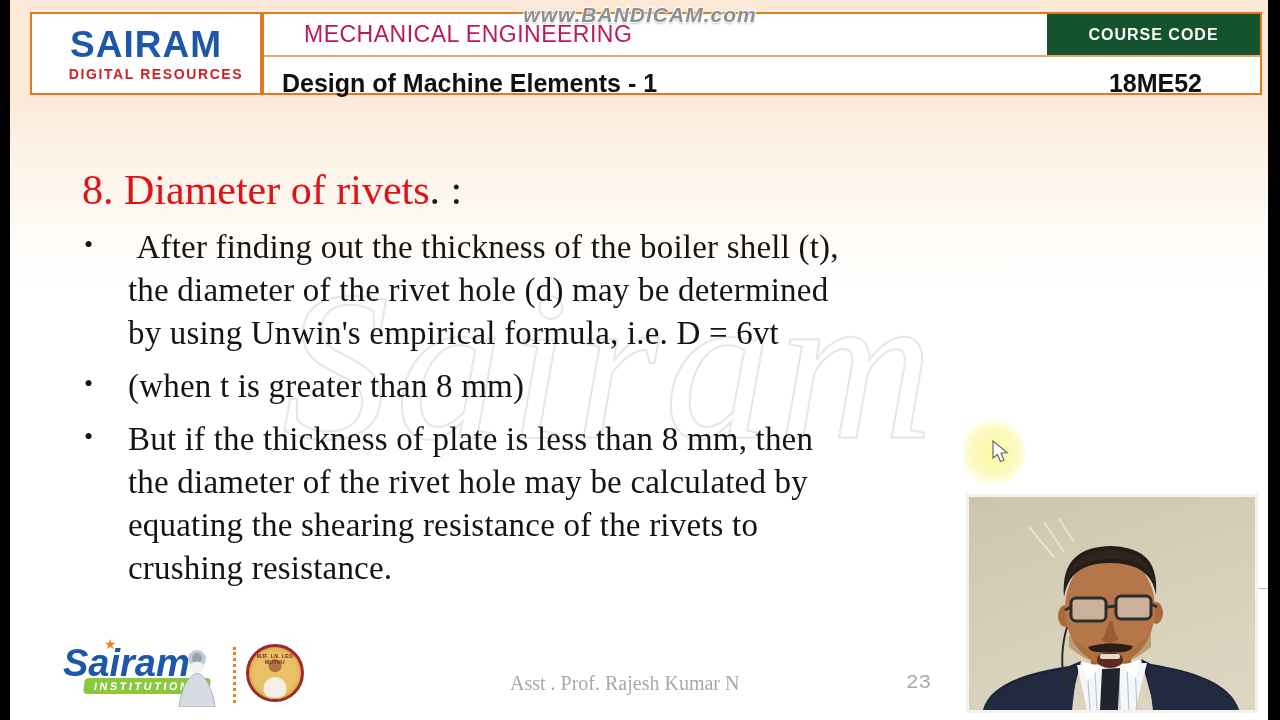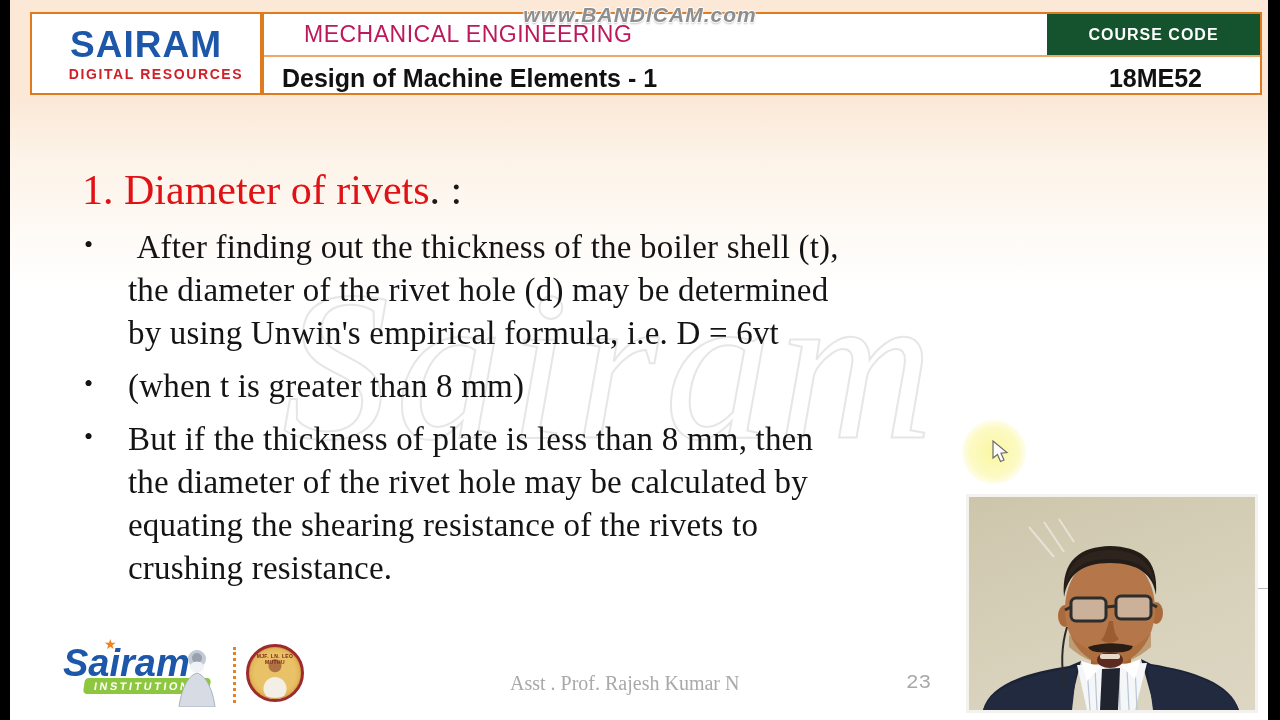--- a/index.html
+++ b/index.html
@@ -21,21 +21,21 @@
             align-items:center;justify-content:center;z-index:5;}
   .logo-title{font-size:37px;font-weight:bold;color:#1d57a9;line-height:1;letter-spacing:1px;}
   .logo-subtitle{font-size:14px;font-weight:bold;color:#d01f26;letter-spacing:1.6px;margin-top:3px;padding-left:20px;}
   .header-box{position:absolute;left:262px;top:12px;width:1000px;height:83px;background:#fff;
               border:2px solid #e07a1f;box-sizing:border-box;z-index:5;}
   .header-top{position:relative;height:41px;border-bottom:2px solid #eaa86b;display:flex;align-items:center;}
   .dept{margin-left:40px;font-size:23px;color:#be185d;letter-spacing:.5px;}
   .course-code-box{position:absolute;right:0;top:0;width:213px;height:41px;background:#14532d;
                    color:#fff;font-weight:bold;font-size:16px;letter-spacing:1px;
                    display:flex;align-items:center;justify-content:center;}
-  .header-bottom{position:relative;height:36px;display:flex;align-items:flex-end;}
+  .header-bottom{position:relative;height:36px;display:flex;align-items:flex-start;margin-top:12px;}
   .course-title{margin-left:18px;font-size:25px;font-weight:bold;color:#111;}
   .course-code{position:absolute;right:58px;font-size:25px;font-weight:bold;color:#111;}
 
   
   .bg-watermark{position:absolute;left:282px;top:242px;z-index:1;white-space:nowrap;
                 font-family:"Liberation Serif",serif;font-style:italic;font-size:215px;letter-spacing:6px;
                 color:transparent;-webkit-text-stroke:2px rgba(185,180,172,0.33);}
 
   
   .slide-title{position:absolute;left:82px;top:166px;z-index:5;font-family:"Liberation Serif",serif;
@@ -101,21 +101,21 @@
     </div>
     <div class="header-bottom">
       <span class="course-title">Design of Machine Elements  - 1</span>
       <span class="course-code">18ME52</span>
     </div>
   </div>
 
   <div class="bg-watermark">Sairam</div>
 
   <div class="slide-title">
-    <span class="title-red">1. Diameter of rivets</span><span class="title-black">. :</span>
+    <span class="title-red">8. Diameter of rivets</span><span class="title-black">. :</span>
   </div>
 
   <div class="bullets">
     <div class="bullet">
       <span class="dot">•</span>
       <span class="lines">
         <span>&nbsp;After finding out the thickness of the boiler shell (t),</span>
         <span>the diameter of the rivet hole (d) may be determined</span>
         <span>by using Unwin's empirical formula, i.e. D = 6vt</span>
       </span>

